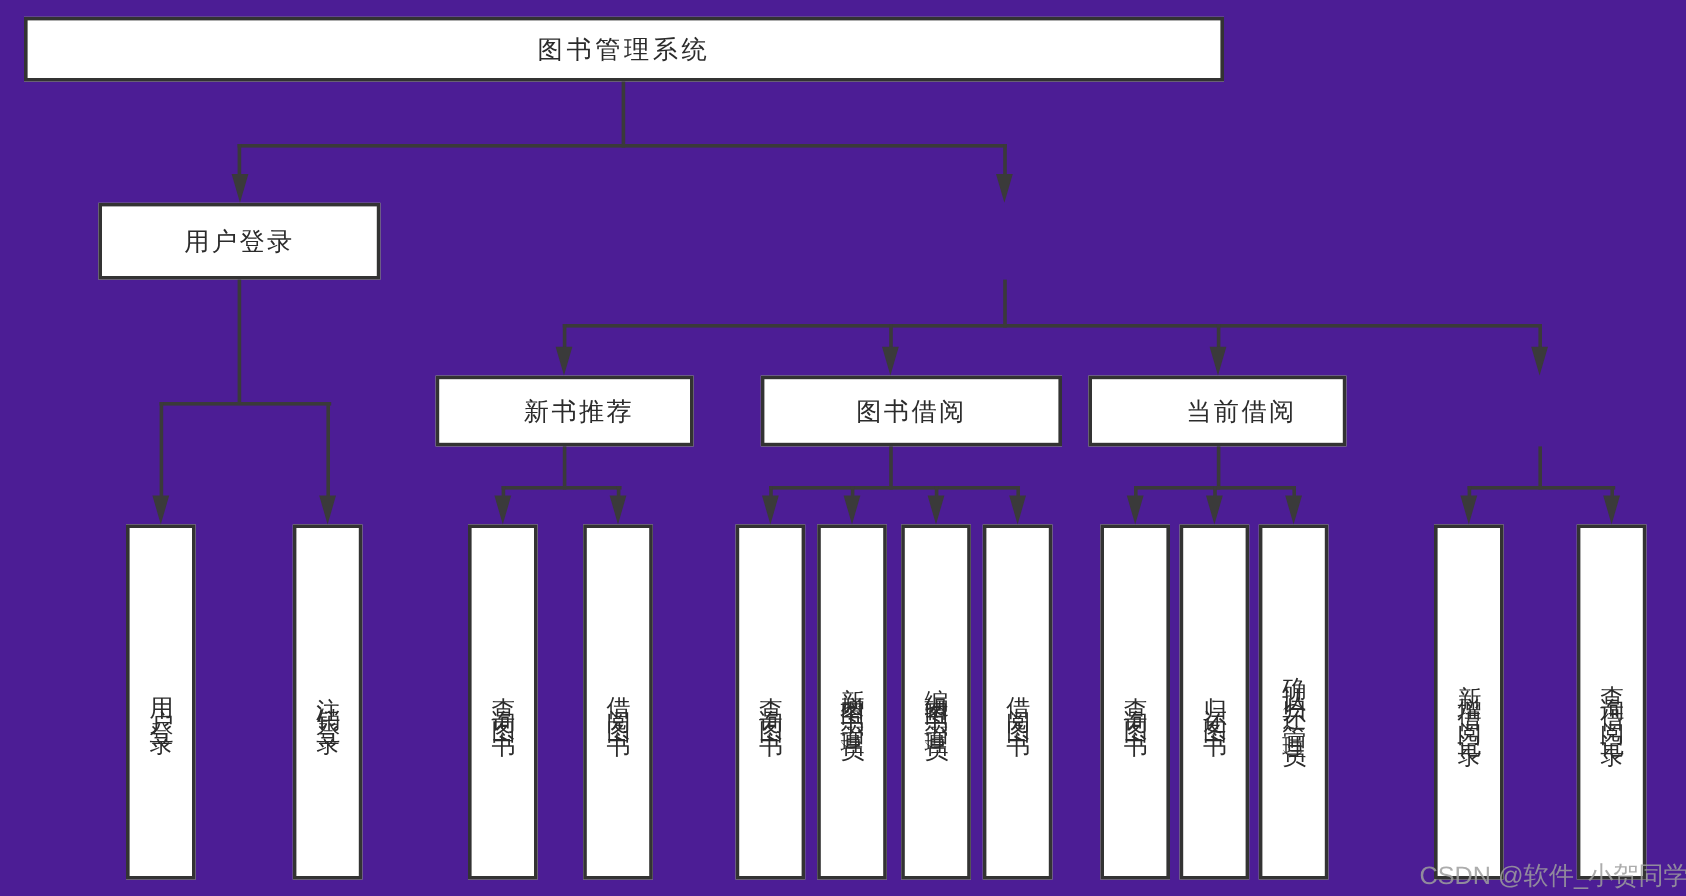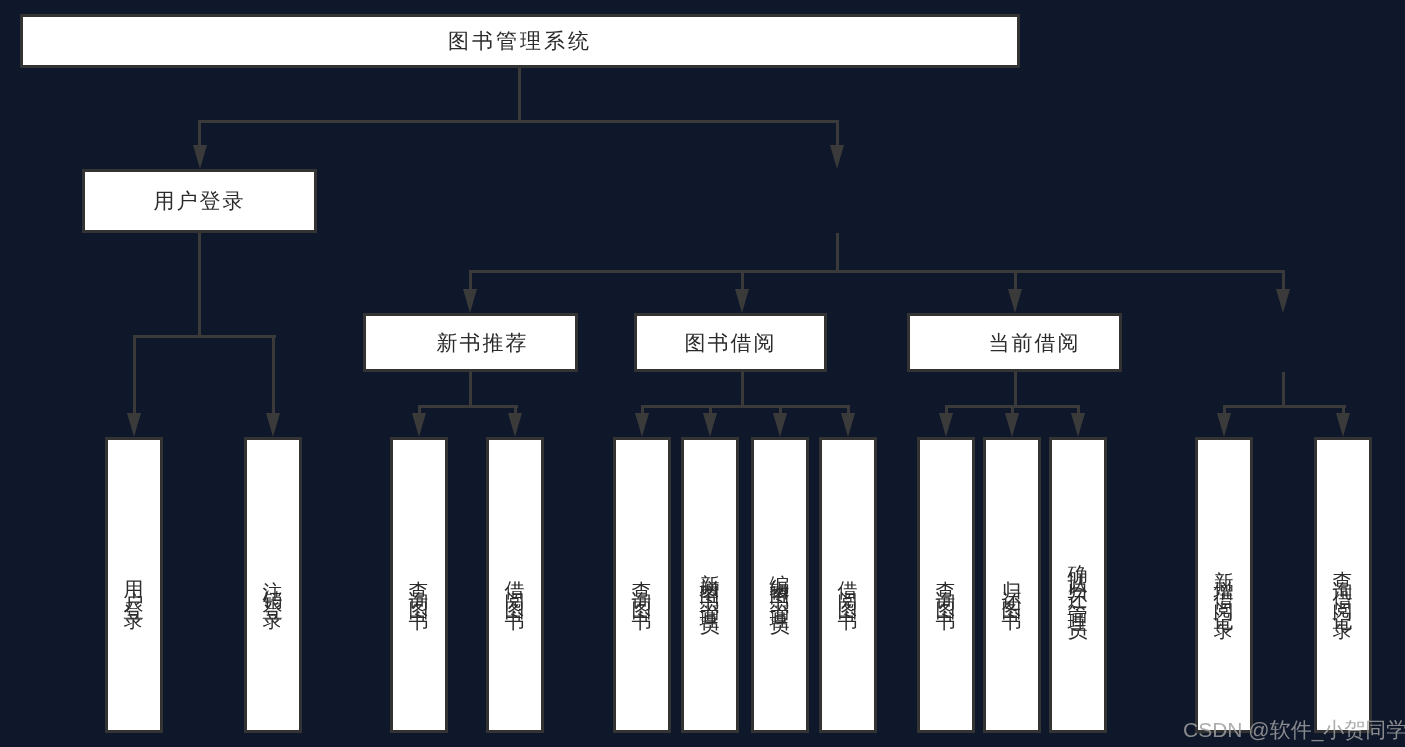--- a/index.html
+++ b/index.html
@@ -1,20 +1,20 @@
 <!DOCTYPE html>
 <html><head>
 <meta charset="utf-8">
 <style>
   html,body{margin:0;padding:0;}
   body{
     width:1405px;height:747px;background:#ffffff;overflow:hidden;
     font-family:"Liberation Sans","DejaVu Sans",sans-serif;
   }
-  .stage{position:relative;width:1405px;height:747px;background:#0f172a;}
+  .stage{position:relative;width:1405px;height:747px;background:#4c1d95;}
   .box{
     position:absolute;background:#fff;border:3px solid #333333;
     box-sizing:border-box;display:flex;align-items:center;justify-content:center;
     color:#2b2b2b;
   }
   .hlabel{font-size:21px;letter-spacing:2px;white-space:nowrap;}
   .root-label{font-size:21px;letter-spacing:3px;}
   .leaf span{
     writing-mode:vertical-rl;
     font-size:20px;letter-spacing:10px;line-height:1;
@@ -44,21 +44,21 @@
 
   <div class="box" style="left:82px;top:169px;width:235px;height:64px;">
     <span class="hlabel">用户登录</span>
   </div>
 
 
   <div class="box" style="left:363px;top:313px;width:215px;height:59px;padding-left:24px;">
     <span class="hlabel">新书推荐</span>
   </div>
 
-  <div class="box" style="left:634px;top:313px;width:193px;height:59px;">
+  <div class="box" style="left:634px;top:313px;width:251px;height:59px;">
     <span class="hlabel">图书借阅</span>
   </div>
 
   <div class="box" style="left:907px;top:313px;width:215px;height:59px;padding-left:40px;">
     <span class="hlabel">当前借阅</span>
   </div>
 
 
   <div class="box leaf" style="left:105px;top:437px;width:58px;height:296px;">
     <span>用户登录</span>

